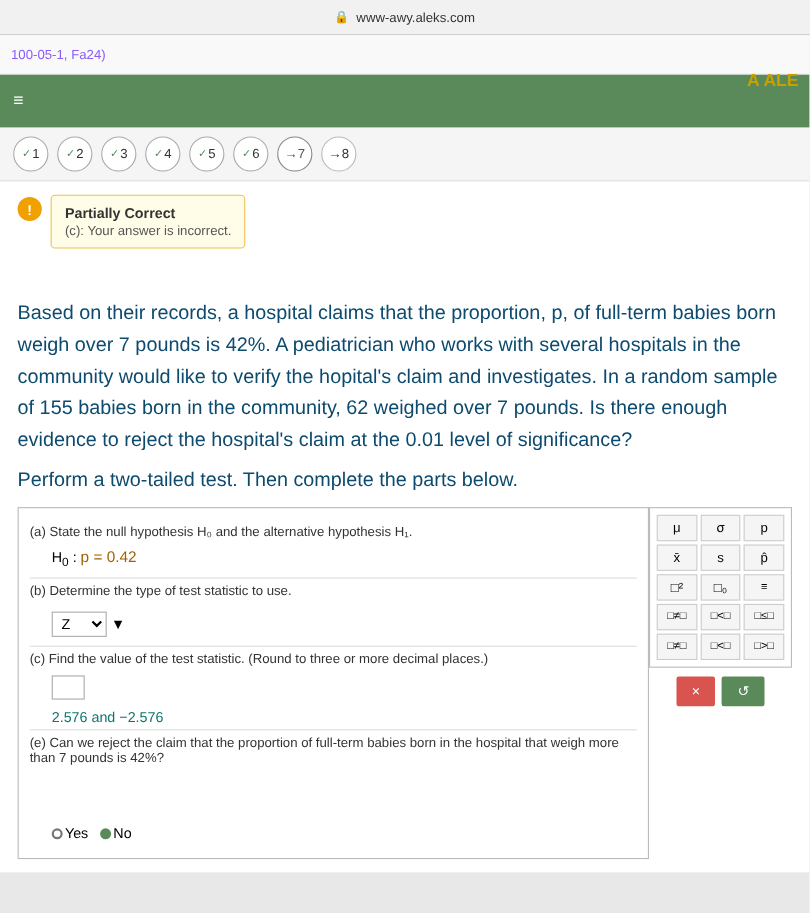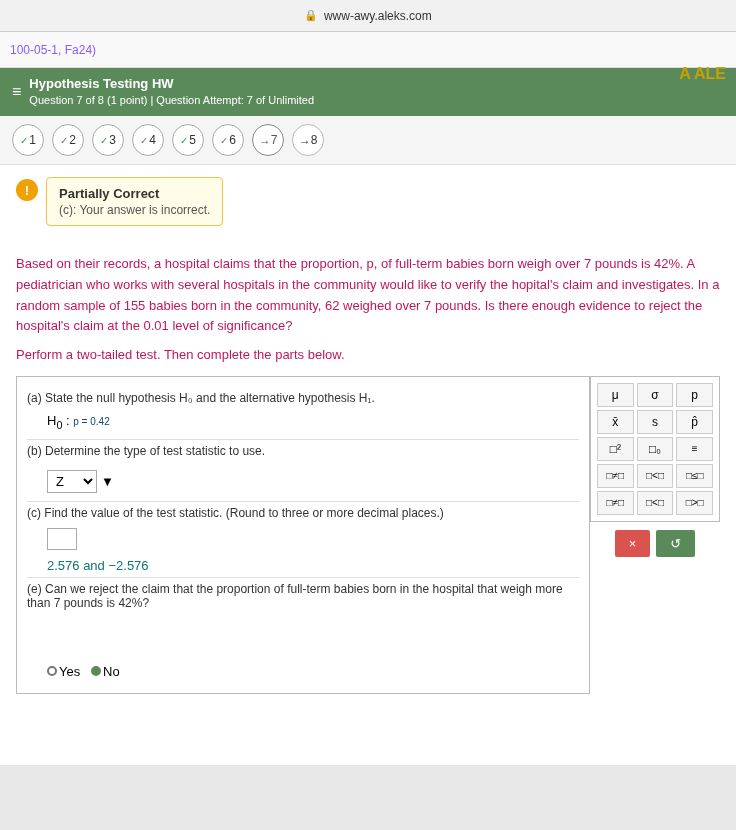--- a/index.html
+++ b/index.html
@@ -123,41 +123,41 @@
       margin: 0;
       padding: 12px 16px;
       min-height: 600px;
     }
     
     .partial-banner {
       border: 1px solid #f0c050;
       background: #fffde7;
       border-radius: 4px;
       padding: 8px 12px;
-      margin-bottom: 14px;
+      margin-bottom: 30px;
       display: inline-block;
     }
     .partial-banner .partial-title {
       display: flex;
       align-items: center;
       gap: 6px;
       font-weight: bold;
       font-size: 13px;
       color: #333;
     }
     .partial-subtitle {
       font-size: 12px;
       color: #555;
       margin-top: 2px;
     }
     
     .problem-text {
-      font-size: 13px;
+      font-size: 18px;
       line-height: 1.6;
-      color: #be185d;
+      color: #0c4a6e;
       margin-bottom: 10px;
     }
     .problem-text p {
       margin-bottom: 8px;
     }
     
     .answer-area {
       display: flex;
       margin-top: 10px;
     }
@@ -170,22 +170,22 @@
     .section-label {
       font-size: 12px;
       color: #333;
       padding: 4px 0;
       border-top: 1px solid #ddd;
     }
     .section-label:first-child {
       border-top: none;
     }
     .formula-input {
-      color: #0c4a6e;
-      font-size: 10px;
+      color: #a16207;
+      font-size: 14px;
     }
     
     .dropdown-container {
       display: flex;
       align-items: center;
       gap: 4px;
       margin: 4px 0;
     }
     .dropdown-select {
       border: 1px solid #aaa;
@@ -281,24 +281,20 @@
   <span class="top-nav-left">100-05-1, Fa24)</span>
   <div class="top-nav-right">
     <span class="aleks-logo">
       <span>A</span> <span>ALE</span>
     </span>
   </div>
 </div>
 
 <div class="green-header">
   <span class="hamburger-icon">≡</span>
-  <div class="header-text">
-    <div class="header-title">Hypothesis Testing HW</div>
-    <div class="header-subtitle">Question 7 of 8 (1 point)  |  Question Attempt: 7 of Unlimited</div>
-  </div>
 </div>
 
 <div class="question-nav">
   <div class="q-btn completed"><span class="check">✓</span>1</div>
   <div class="q-btn completed"><span class="check">✓</span>2</div>
   <div class="q-btn completed"><span class="check">✓</span>3</div>
   <div class="q-btn completed"><span class="check">✓</span>4</div>
   <div class="q-btn completed"><span class="check">✓</span>5</div>
   <div class="q-btn completed"><span class="check">✓</span>6</div>
   <div class="q-btn active">→7</div>

